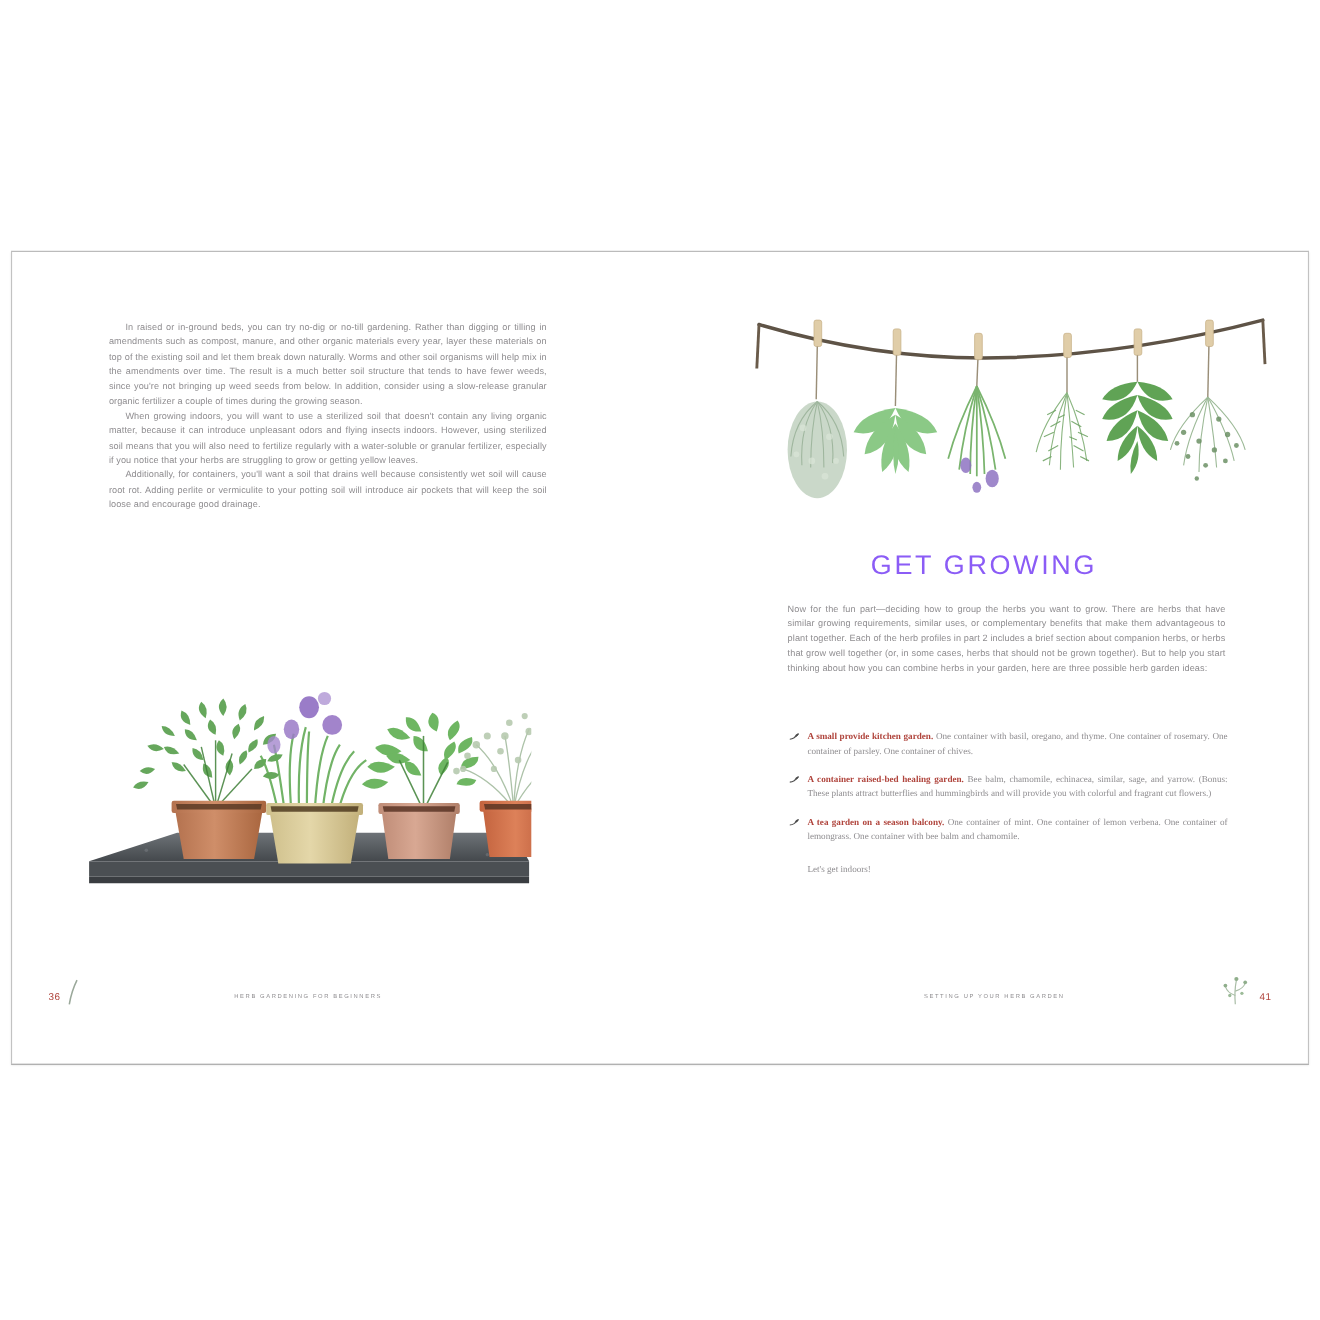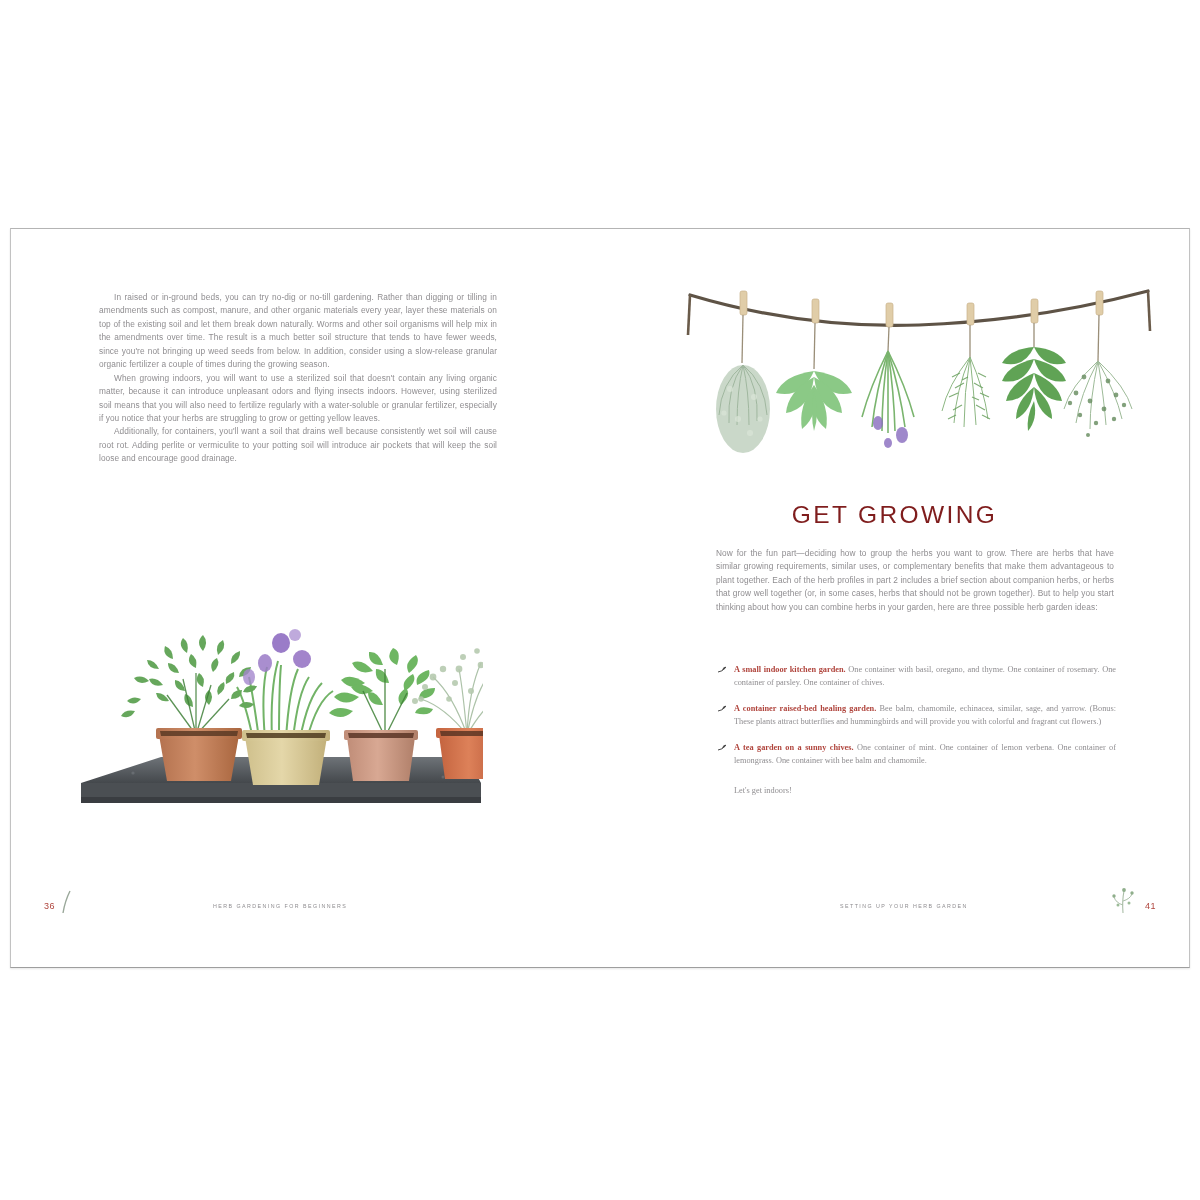--- a/index.html
+++ b/index.html
@@ -67,21 +67,21 @@
   #get-growing-heading {
     position: absolute;
     left: 0;
     right: 0;
     top: 272px;
     text-align: center;
     font-family: "Liberation Sans", sans-serif;
     font-size: 24.5px;
     font-weight: 300;
     letter-spacing: 2.4px;
-    color: #7f1d1d;
+    color: #8b5cf6;
   }
 
   #right-copy {
     left: 116px;
     top: 318px;
     width: 398px;
   }
 
   #bullets {
     position: absolute;
@@ -490,37 +490,37 @@
         <p class="noind">Now for the fun part—deciding how to group the herbs you want to grow. There are herbs that have similar growing requirements, similar uses, or complementary benefits that make them advantageous to plant together. Each of the herb profiles in part 2 includes a brief section about companion herbs, or herbs that grow well together (or, in some cases, herbs that should not be grown together). But to help you start thinking about how you can combine herbs in your garden, here are three possible herb garden ideas:</p>
       </div>
 
       <div id="bullets">
 
         <div class="bullet">
           <svg class="sprig-bullet" viewBox="0 0 11 9">
             <path d="M1 7 Q5 7 9 2" stroke="#4a4a4a" stroke-width="1" fill="none"></path>
             <path d="M5 5 Q7 1 9 2 Q8 5 5 5z" fill="#4a4a4a"></path>
           </svg>
-          <span class="lead">A small indoor kitchen garden.</span><span> One container with basil, oregano, and thyme. One container of rosemary. One container of parsley. One container of chives.</span>
+          <span class="lead">A small provide kitchen garden.</span><span> One container with basil, oregano, and thyme. One container of rosemary. One container of parsley. One container of chives.</span>
         </div>
 
         <div class="bullet">
           <svg class="sprig-bullet" viewBox="0 0 11 9">
             <path d="M1 7 Q5 7 9 2" stroke="#4a4a4a" stroke-width="1" fill="none"></path>
             <path d="M5 5 Q7 1 9 2 Q8 5 5 5z" fill="#4a4a4a"></path>
           </svg>
           <span class="lead">A container raised-bed healing garden.</span><span> Bee balm, chamomile, echinacea, similar, sage, and yarrow. (Bonus: These plants attract butterflies and hummingbirds and will provide you with colorful and fragrant cut flowers.)</span>
         </div>
 
         <div class="bullet">
           <svg class="sprig-bullet" viewBox="0 0 11 9">
             <path d="M1 7 Q5 7 9 2" stroke="#4a4a4a" stroke-width="1" fill="none"></path>
             <path d="M5 5 Q7 1 9 2 Q8 5 5 5z" fill="#4a4a4a"></path>
           </svg>
-          <span class="lead">A tea garden on a sunny chives.</span><span> One container of mint. One container of lemon verbena. One container of lemongrass. One container with bee balm and chamomile.</span>
+          <span class="lead">A tea garden on a season balcony.</span><span> One container of mint. One container of lemon verbena. One container of lemongrass. One container with bee balm and chamomile.</span>
         </div>
       </div>
 
       <div id="closing-line">Let's get indoors!</div>
 
       <div class="runhead" id="runhead-right">SETTING UP YOUR HERB GARDEN</div>
 
       <svg class="footer-sprig" id="sprig-right" viewBox="0 0 28 30">
         <path d="M14 28 Q13 16 15 6" stroke="#a9bda6" stroke-width="1.1" fill="none"></path>
         <path d="M14 20 Q7 18 5 12" stroke="#a9bda6" stroke-width="1" fill="none"></path>

